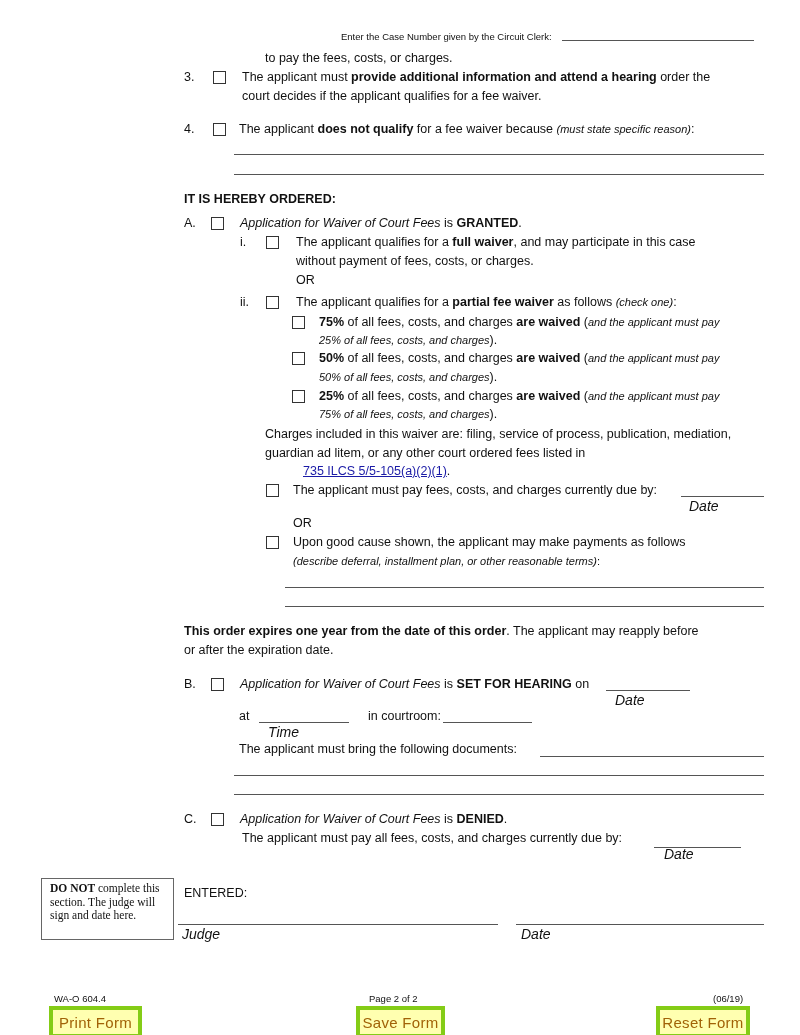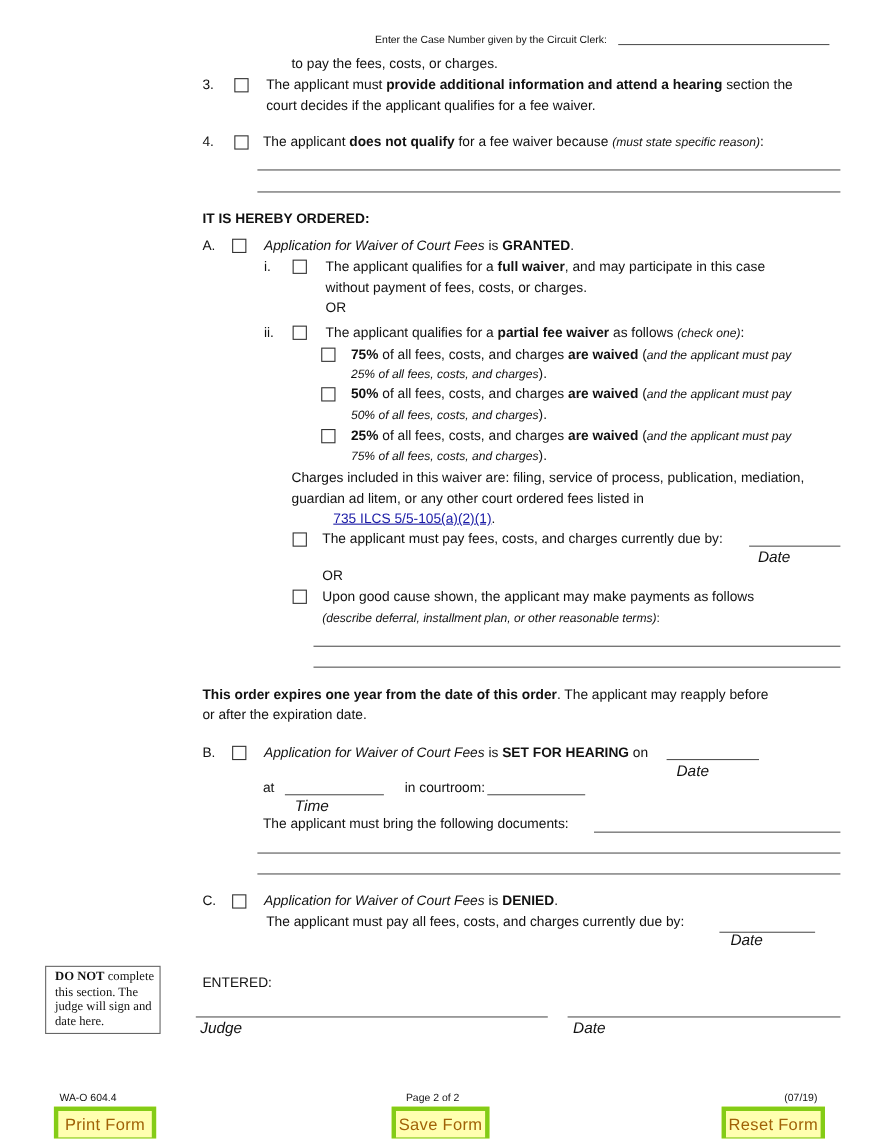--- a/index.html
+++ b/index.html
@@ -8,38 +8,38 @@
   .abs { position: absolute; white-space: nowrap; }
   .line { position: absolute; height: 0; border-top: 1px solid #555; }
   .cb { position: absolute; width: 13px; height: 13px; border: 1px solid #333; background: #fff; cursor: pointer; }
   .small { font-size: 11px; }
   .xs { font-size: 9.5px; }
   .it { font-style: italic; }
   b { font-weight: bold; }
   .hdr { font-size: 9.5px; }
   .lbl { font-size: 14px; font-style: italic; }
   a.link { color: #1a1aa6; text-decoration: underline; margin-left: 38px; }
-  .notice { position: absolute; left: 41px; top: 878px; width: 105px; height: 62px; border: 1px solid #666;
+  .notice { position: absolute; left: 41px; top: 878px; width: 133px; height: 62px; border: 1px solid #666;
             font-family: "Liberation Serif", serif; font-size: 11.5px; line-height: 13.5px; padding: 3px 0 11px 8px; white-space: normal; }
   .btn { position: absolute; background: #ffffb0; border: 4px solid #84cc16; font-size: 15px; color: #a16207;
          display: flex; align-items: center; justify-content: center; height: 32px; cursor: pointer; letter-spacing: 0.3px; }
   .field { position: absolute; height: 14px; border: none; background: transparent; outline: none; }
 </style>
 </head>
 <body>
 
 <div class="abs hdr" style="left:341px; top:31px;">Enter the Case Number given by the Circuit Clerk:</div>
 <input class="field" style="left: 562px; top: 27px; width: 192px;" value="">
 <div class="line" style="left:562px; top:40px; width:192px;"></div>
 
 <div class="abs" style="left:265px; top:51px;">to pay the fees, costs, or charges.</div>
 
 <div class="abs" style="left:184px; top:70px;">3.</div>
 <div class="cb" style="left:213px; top:71px;"></div>
-<div class="abs" style="left:242px; top:70px;"><span>The applicant must </span><b>provide additional information and attend a hearing</b><span> section the</span></div>
+<div class="abs" style="left:242px; top:70px;"><span>The applicant must </span><b>provide additional information and attend a hearing</b><span> order the</span></div>
 <div class="abs" style="left:242px; top:89px;">court decides if the applicant qualifies for a fee waiver.</div>
 
 <div class="abs" style="left:184px; top:122px;">4.</div>
 <div class="cb" style="left:213px; top:123px;"></div>
 <div class="abs" style="left:239px; top:122px;"><span>The applicant </span><b>does not qualify</b><span> for a fee waiver because </span><span class="it small">(must state specific reason)</span><span>:</span></div>
 <input class="field" style="left: 234px; top: 140px; width: 530px;" value="">
 <div class="line" style="left:234px; top:154px; width:530px;"></div>
 <input class="field" style="left: 234px; top: 160px; width: 530px;" value="">
 <div class="line" style="left:234px; top:174px; width:530px;"></div>
 
@@ -128,17 +128,17 @@
 <div class="notice"><b>DO NOT</b><span> complete this section. The judge will sign and date here.</span></div>
 
 <div class="abs" style="left:184px; top:886px; font-weight:normal;">ENTERED:</div>
 <div class="line" style="left:178px; top:924px; width:320px;"></div>
 <div class="abs lbl" style="left:182px; top:926px;">Judge</div>
 <div class="line" style="left:516px; top:924px; width:248px;"></div>
 <div class="abs lbl" style="left:521px; top:926px;">Date</div>
 
 <div class="abs xs" style="left:54px; top:993px;">WA-O 604.4</div>
 <div class="abs xs" style="left:369px; top:993px;">Page 2 of 2</div>
-<div class="abs xs" style="left:713px; top:993px;">(07/19)</div>
+<div class="abs xs" style="left:713px; top:993px;">(06/19)</div>
 
 <div class="btn" style="left: 49px; top: 1006px; width: 93px; background: rgb(255, 255, 176);">Print Form</div>
 <div class="btn" style="left: 356px; top: 1006px; width: 89px; background: rgb(255, 255, 176);">Save Form</div>
 <div class="btn" style="left: 656px; top: 1006px; width: 94px; background: rgb(255, 255, 176);">Reset Form</div>
 
 </body></html>

